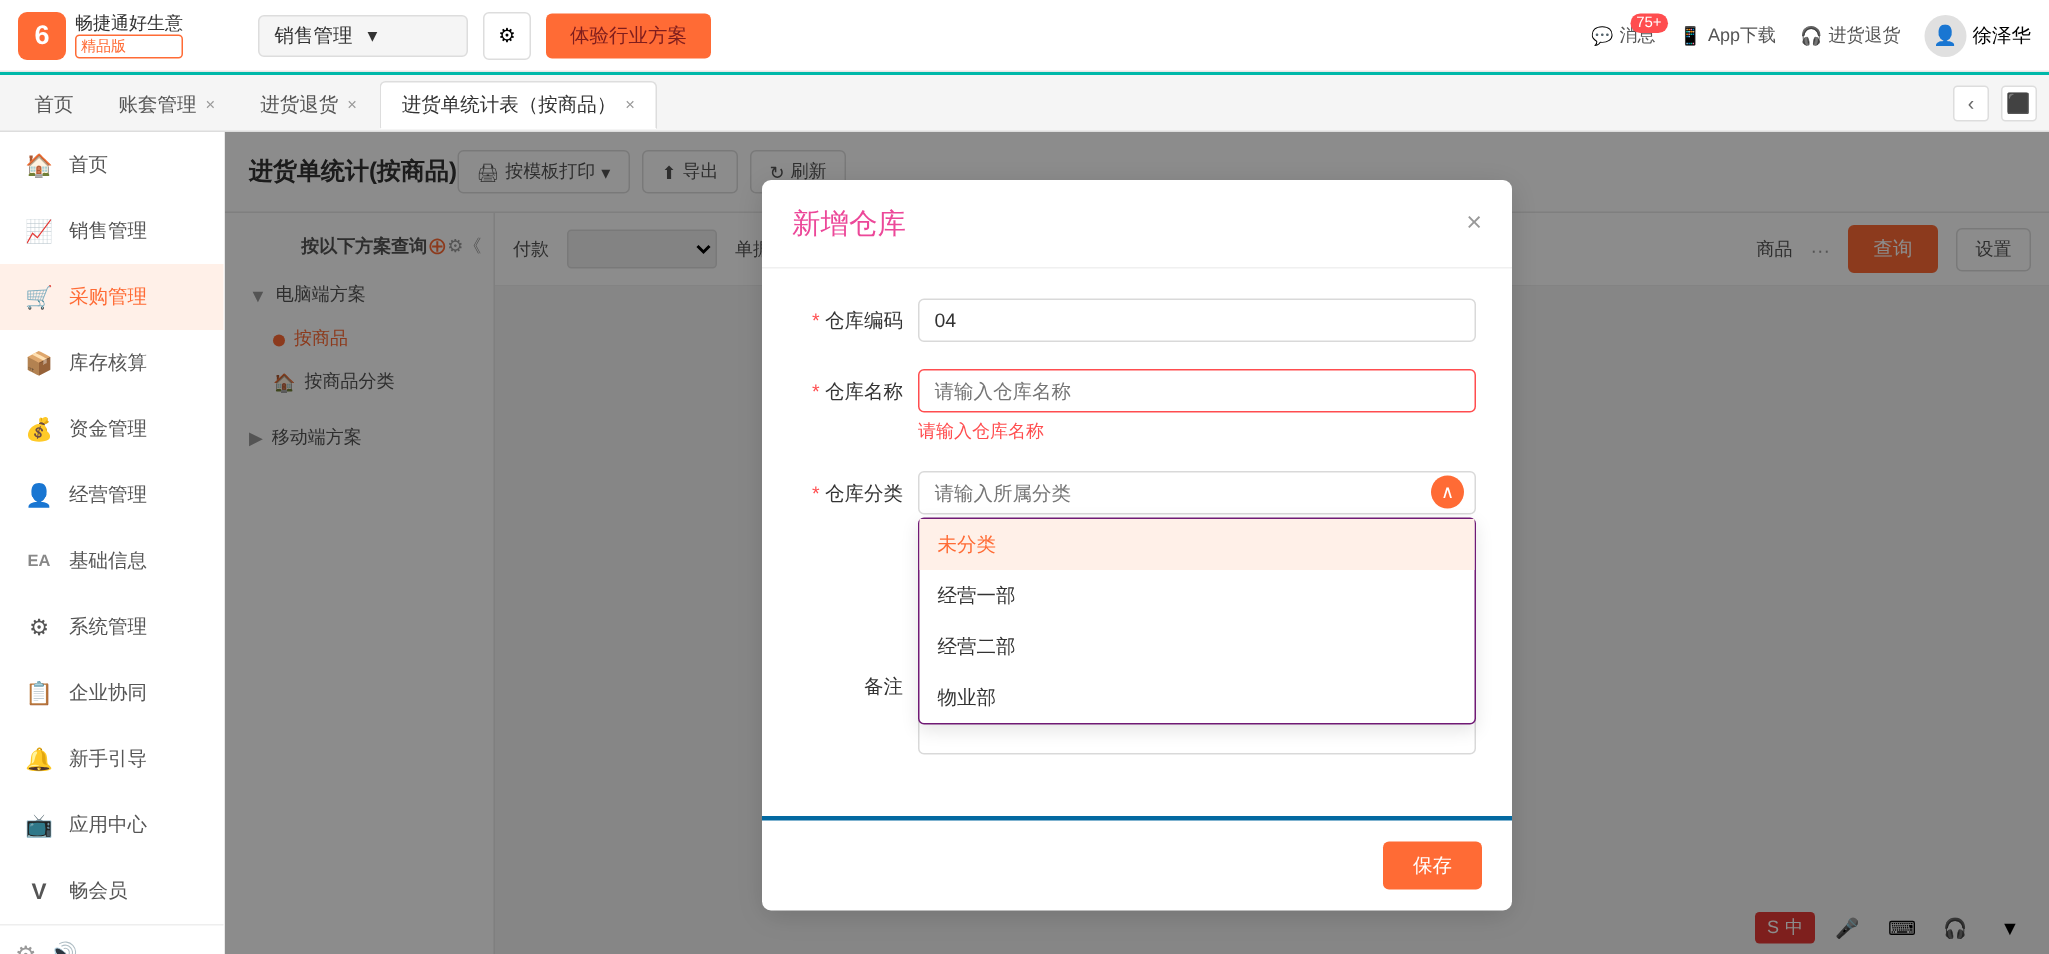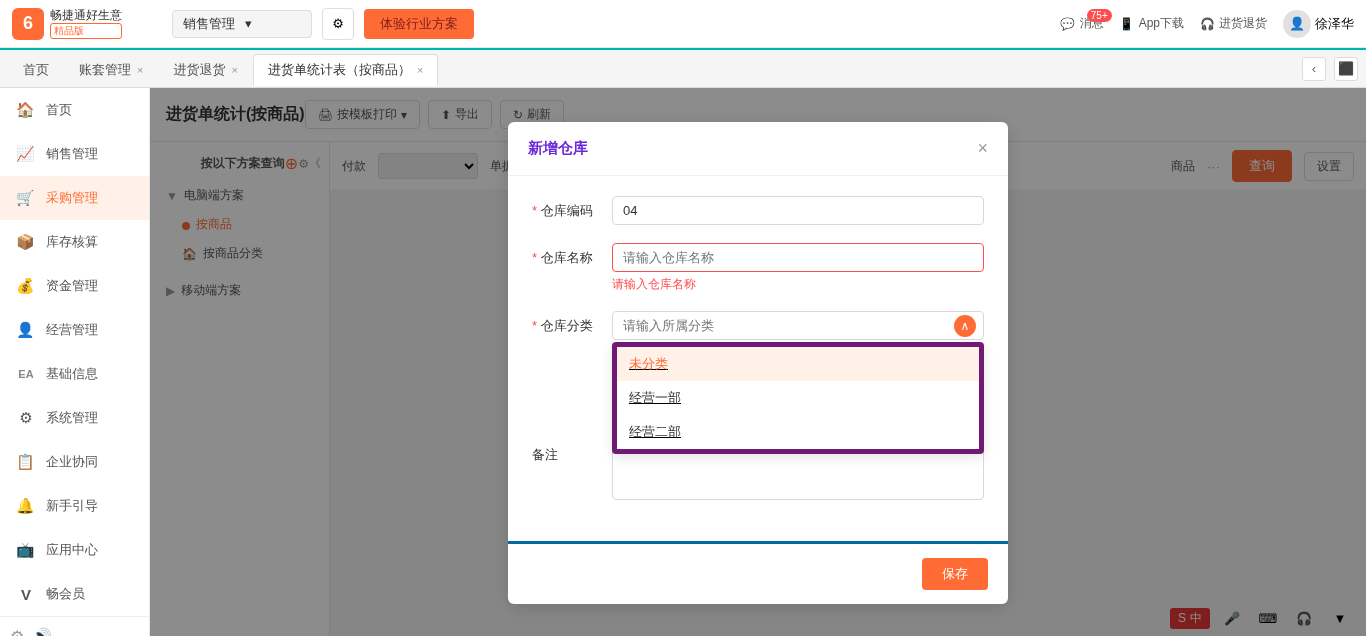--- a/index.html
+++ b/index.html
@@ -107,44 +107,43 @@
       background: rgba(0,0,0,0.45); display: flex; align-items: center; justify-content: center; z-index: 100;
     }
     .modal {
       background: #fff; border-radius: 6px; width: 500px; box-shadow: 0 4px 20px rgba(0,0,0,0.15);
       overflow: visible; position: relative;
     }
     .modal-header {
       padding: 16px 20px; border-bottom: 1px solid #f0f0f0;
       display: flex; align-items: center; justify-content: space-between;
     }
-    .modal-title { font-size: 15px; font-weight: bold; color: #6d28d9; }
+    .modal-title { font-size: 19px; font-weight: normal; color: #ec4899; }
     .modal-close { cursor: pointer; color: #999; font-size: 18px; }
     .modal-body { padding: 20px 24px; }
     .form-row { display: flex; align-items: flex-start; margin-bottom: 18px; position: relative; }
-    .form-label { width: 80px; font-size: 13px; color: #333; padding-top: 6px; text-align: left; padding-right: 10px; }
+    .form-label { width: 80px; font-size: 13px; color: #333; padding-top: 6px; text-align: right; padding-right: 10px; }
     .required { color: #ff4d4f; }
     .form-field { flex: 1; }
     .form-input {
       width: 100%; padding: 6px 10px; border: 1px solid #d9d9d9; border-radius: 4px;
       font-size: 13px; color: #333; outline: none;
     }
     .form-input.error { border-color: #ff4d4f; }
     .error-msg { color: #ff4d4f; font-size: 12px; margin-top: 4px; }
     .form-select-wrap { position: relative; }
     .select-arrow {
       position: absolute; right: 8px; top: 50%; transform: translateY(-50%);
       width: 22px; height: 22px; background: #ff6b35; border-radius: 50%;
       display: flex; align-items: center; justify-content: center; color: #fff; font-size: 12px; cursor: pointer;
     }
     .dropdown-list {
       position: absolute; top: calc(100% + 2px); left: 0; width: 100%;
-      background: #fff; border: 5px solid #701a75; border-radius: 4px; z-index: 200;
+      background: #fff; border: 1px solid #701a75; border-radius: 4px; z-index: 200;
       box-shadow: 0 4px 12px rgba(0,0,0,0.1);
-      text-decoration: underline;
     }
     .dropdown-item {
       padding: 8px 12px; font-size: 13px; color: #333; cursor: pointer;
     }
     .dropdown-item.selected { background: #fff0e8; color: #ff6b35; }
     .form-textarea {
       width: 100%; padding: 6px 10px; border: 1px solid #d9d9d9; border-radius: 4px;
       font-size: 13px; color: #333; resize: none; height: 60px; outline: none;
     }
     .modal-footer {
@@ -409,20 +408,21 @@
               <span>仓库分类</span>
             </div>
             <div class="form-field form-select-wrap">
               <input class="form-input" type="text" placeholder="请输入所属分类" style="">
               <div class="select-arrow">∧</div>
               
               <div class="dropdown-list">
                 <div class="dropdown-item selected">未分类</div>
                 <div class="dropdown-item">经营一部</div>
                 <div class="dropdown-item">经营二部</div>
+                <div class="dropdown-item">物业部</div>
               </div>
             </div>
           </div>
 
           <div class="form-row" style="margin-top:100px;">
             <div class="form-label">备注</div>
             <div class="form-field">
               <textarea class="form-textarea" style=""></textarea>
             </div>
           </div>

